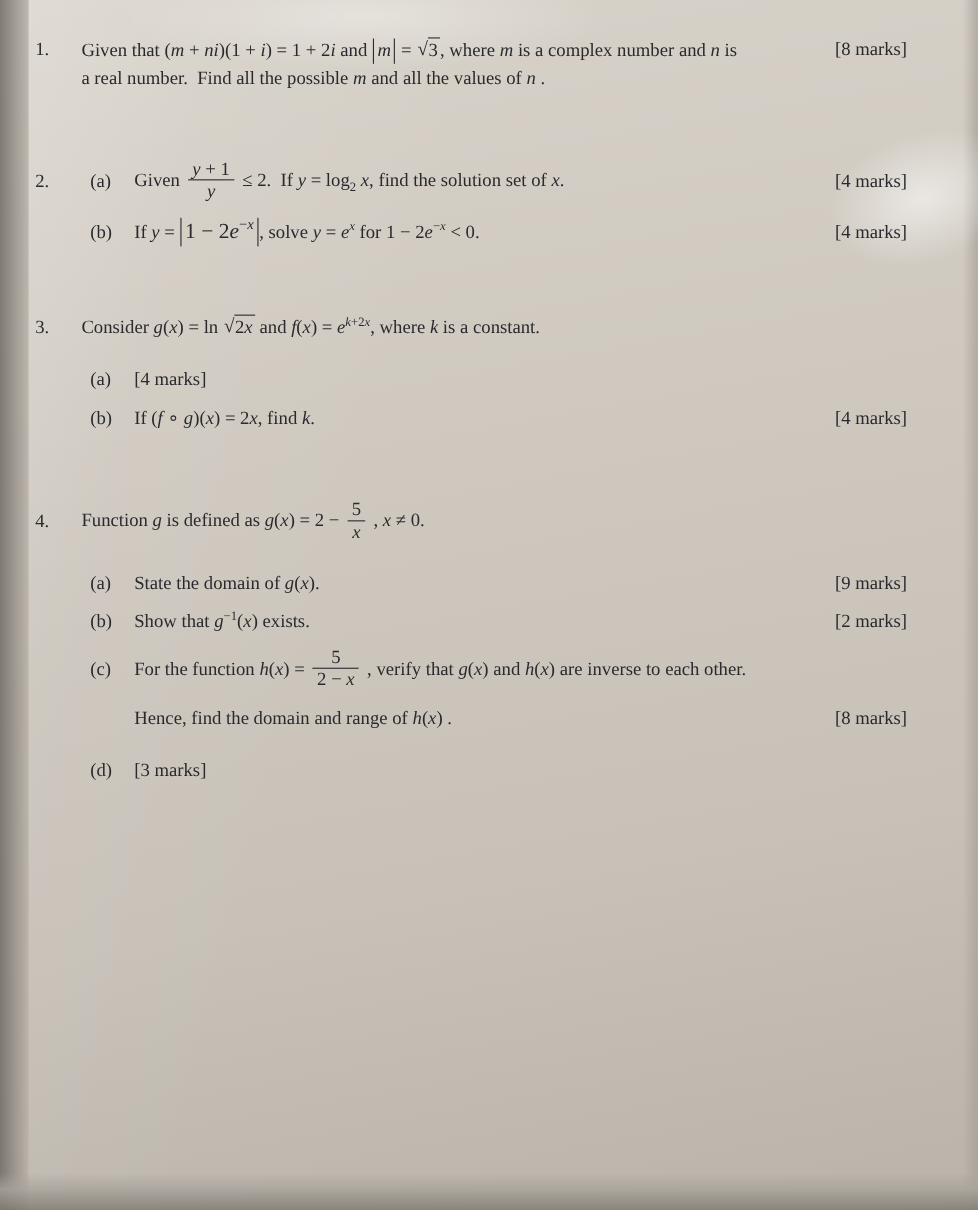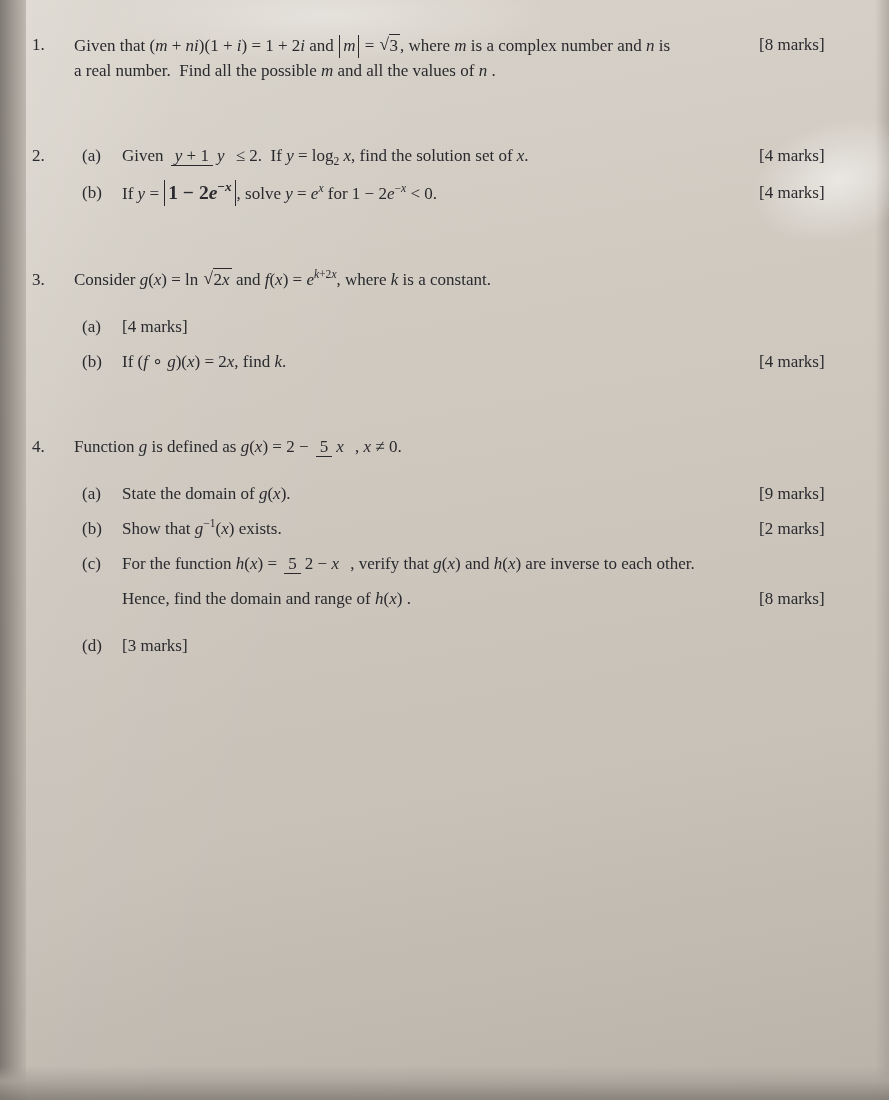--- a/index.html
+++ b/index.html
@@ -98,20 +98,21 @@
   }
   .sp-xs { height: 10px; }
   .sp-s { height: 22px; }
   .sp-l { height: 58px; }
 
   
   .m { font-family: "Liberation Serif", serif; font-style: italic; }
   .mn { font-style: normal; }
   .frac {
     display: inline-flex;
+    flex-direction: column;
     vertical-align: middle;
     text-align: center;
     margin: 0 3px;
     position: relative;
     top: -1px;
   }
   .frac .num { padding: 0 4px; border-bottom: 1.3px solid #2a2a2e; line-height: 1.15; }
   .frac .den { padding: 0 4px; line-height: 1.2; }
   .sqrt {
     display: inline-block;
@@ -133,21 +134,21 @@
   }
   sup { font-size: 0.68em; vertical-align: super; line-height: 0; }
   sub { font-size: 0.68em; vertical-align: sub; line-height: 0; }
   .abs {
     display: inline-block;
     border-left: 1.2px solid #2a2a2e;
     border-right: 1.2px solid #2a2a2e;
     padding: 0 3px;
     margin: 0 1px;
   }
-  .tall { font-size: 1.15em; font-weight: bold; }
+  .tall { font-size: 1.15em; }
   .blur {
     filter: blur(0.22px);
   }
 </style>
 </head>
 <body>
 
 <div id="page">
   <div id="left-edge"></div>
   <div id="right-edge"></div>

